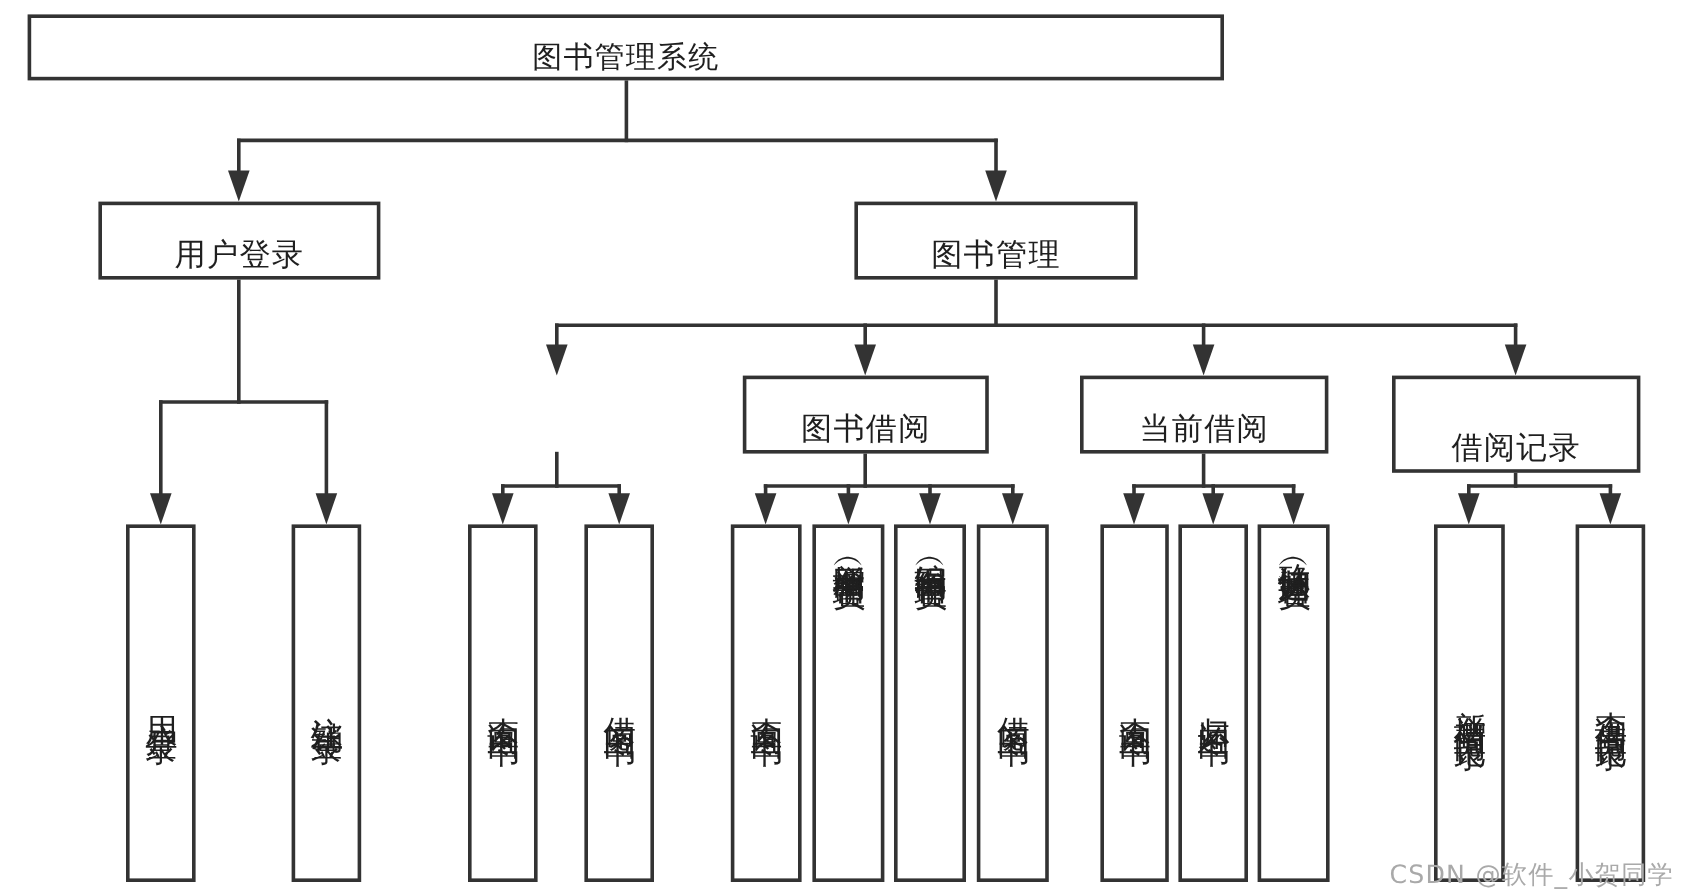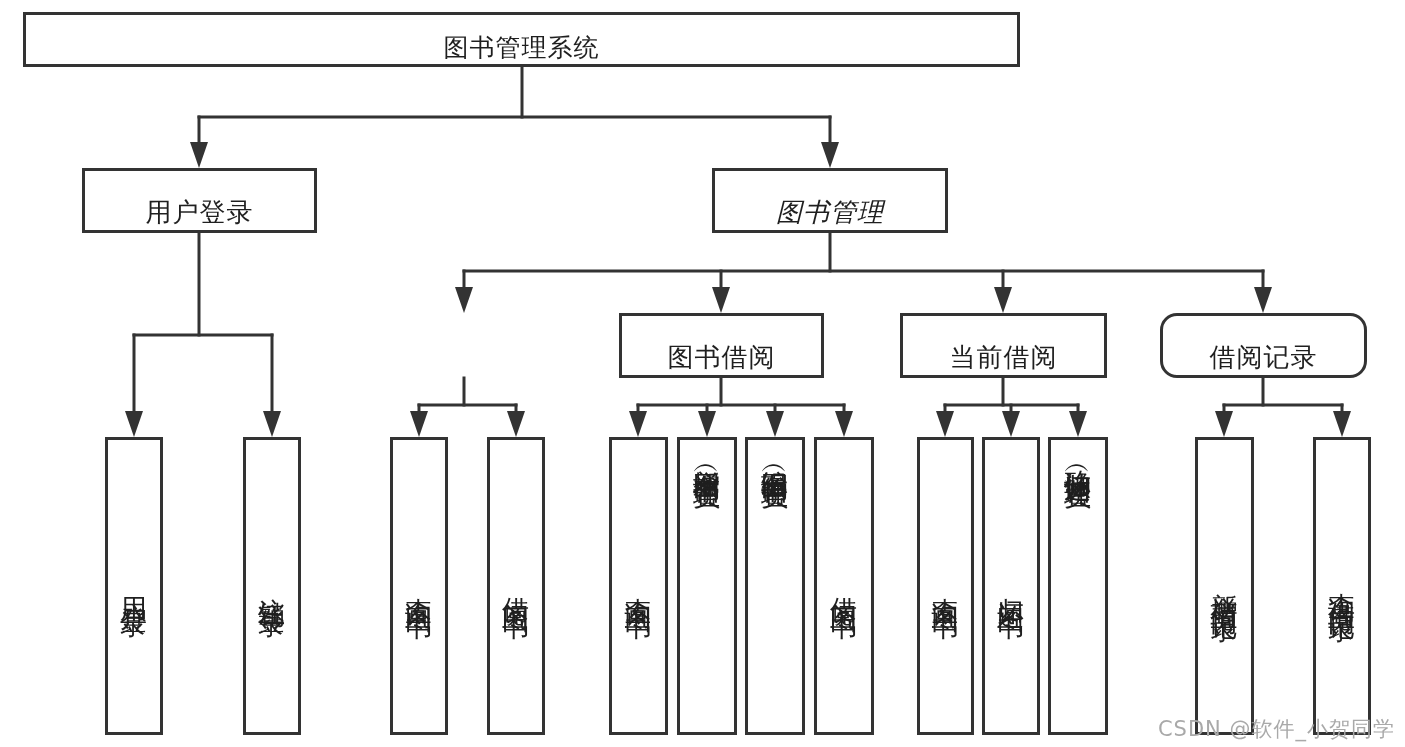--- a/index.html
+++ b/index.html
@@ -128,31 +128,31 @@
     </g>
   </svg>
 
   <div class="node root" style="left:23px; top:12px; width:997px; height:55px;">
     <span class="hlabel">图书管理系统</span>
   </div>
 
   <div class="node" style="left:82px; top:168px; width:235px; height:65px;">
     <span class="hlabel">用户登录</span>
   </div>
-  <div class="node" style="left:712px; top:168px; width:236px; height:65px;font-style:italic;">
+  <div class="node" style="left:712px; top:168px; width:236px; height:65px;">
     <span class="hlabel">图书管理</span>
   </div>
 
   <div class="node" style="left:619px; top:313px; width:205px; height:65px;">
     <span class="hlabel">图书借阅</span>
   </div>
   <div class="node" style="left:900px; top:313px; width:207px; height:65px;">
     <span class="hlabel">当前借阅</span>
   </div>
-  <div class="node" style="left:1160px; top:313px; width:207px; height:65px;border-radius:17px;">
+  <div class="node" style="left:1160px; top:313px; width:207px; height:81px;">
     <span class="hlabel">借阅记录</span>
   </div>
 
   <div class="node vbox" style="left:105px; width:58px;">
     <span class="vtext">用户登录</span>
   </div>
   <div class="node vbox" style="left:243px; width:58px;">
     <span class="vtext">注销登录</span>
   </div>
 

